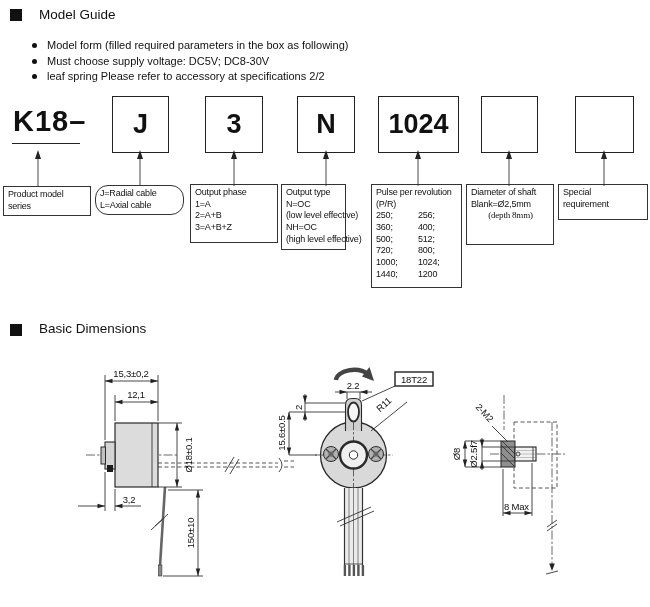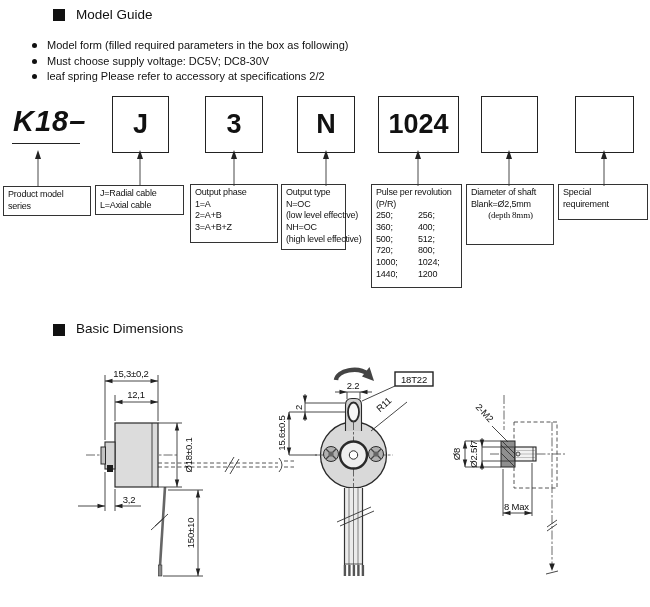--- a/index.html
+++ b/index.html
@@ -1,27 +1,27 @@
 <!DOCTYPE html>
 <html><head>
 <meta charset="utf-8">
 <style>
   html,body { margin:0; padding:0; background:#fff; }
   .page { position:relative; width:650px; height:607px; background:#fff; overflow:hidden;
           font-family:"Liberation Sans", sans-serif; color:#111; }
 
-  .sec-header { position:absolute; display:flex; align-items:center; gap:11px;margin-left:43px; }
+  .sec-header { position:absolute; display:flex; align-items:center; gap:17px; }
   .sq { width:12px; height:12px; background:#111; flex:none; }
   .sec-title { font-size:13.5px; font-weight:400; }
 
   .bullets { position:absolute; left:13px; top:23px; list-style:none; margin:16px; padding:0; }
   .bullets li { display:flex; align-items:flex-start; gap:10px; font-size:11px; height:15.5px; }
   .dot { width:5px; height:5px; border-radius:50%; background:#111; flex:none; margin-top:4px; margin-left:3px; }
 
-  .code-prefix { position:absolute; left:13px; top:105px; font-size:29px; font-weight:700; letter-spacing:1px;font-style:italic; }
+  .code-prefix { position:absolute; left:13px; top:105px; font-size:29px; font-weight:700; letter-spacing:1px; }
   .prefix-underline { position:absolute; left:12px; top:143px; width:68px; height:0; border-top:1.8px solid #222; }
   .code-box { position:absolute; top:96px; height:57px; box-sizing:border-box; border:1.7px solid #222;
               display:flex; align-items:center; justify-content:center; font-size:27px; font-weight:700; }
 
   .arrows-overlay { position:absolute; left:0; top:148px; }
 
   .desc-box { position:absolute; box-sizing:border-box; border:1px solid #333; padding:2px 2px 2px 4px;
               font-size:9px; line-height:1.3; letter-spacing:-0.2px; }
   .ln { display:block; white-space:nowrap; }
   .ln.right { text-align:center; padding-right:1px;font-family:Liberation Serif, serif; }
@@ -96,21 +96,21 @@
     <g>
         <line x1="604" y1="38" x2="604" y2="9" class="thin"></line>
         <polygon class="ah" points="604,2 601,11 607,11"></polygon>
       </g>
   </svg>
 
   <div class="desc-box" style="left:3px; top:186px; width:88px; height:30px;">
     <span class="ln">Product model</span>
     <span class="ln">series</span>
   </div>
-  <div class="desc-box" style="left:95px; top:185px; width:89px; height:30px;">
+  <div class="desc-box" style="left:95px; top:185px; width:89px; height:30px;border-radius:13px;">
     <span class="ln">J=Radial cable</span>
     <span class="ln">L=Axial cable</span>
   </div>
   <div class="desc-box" style="left:190px; top:184px; width:88px; height:59px;">
     <span class="ln">Output phase</span>
     <span class="ln">1=A</span>
     <span class="ln">2=A+B</span>
     <span class="ln">3=A+B+Z</span>
   </div>
   <div class="desc-box" style="left:281px; top:184px; width:65px; height:66px;">

